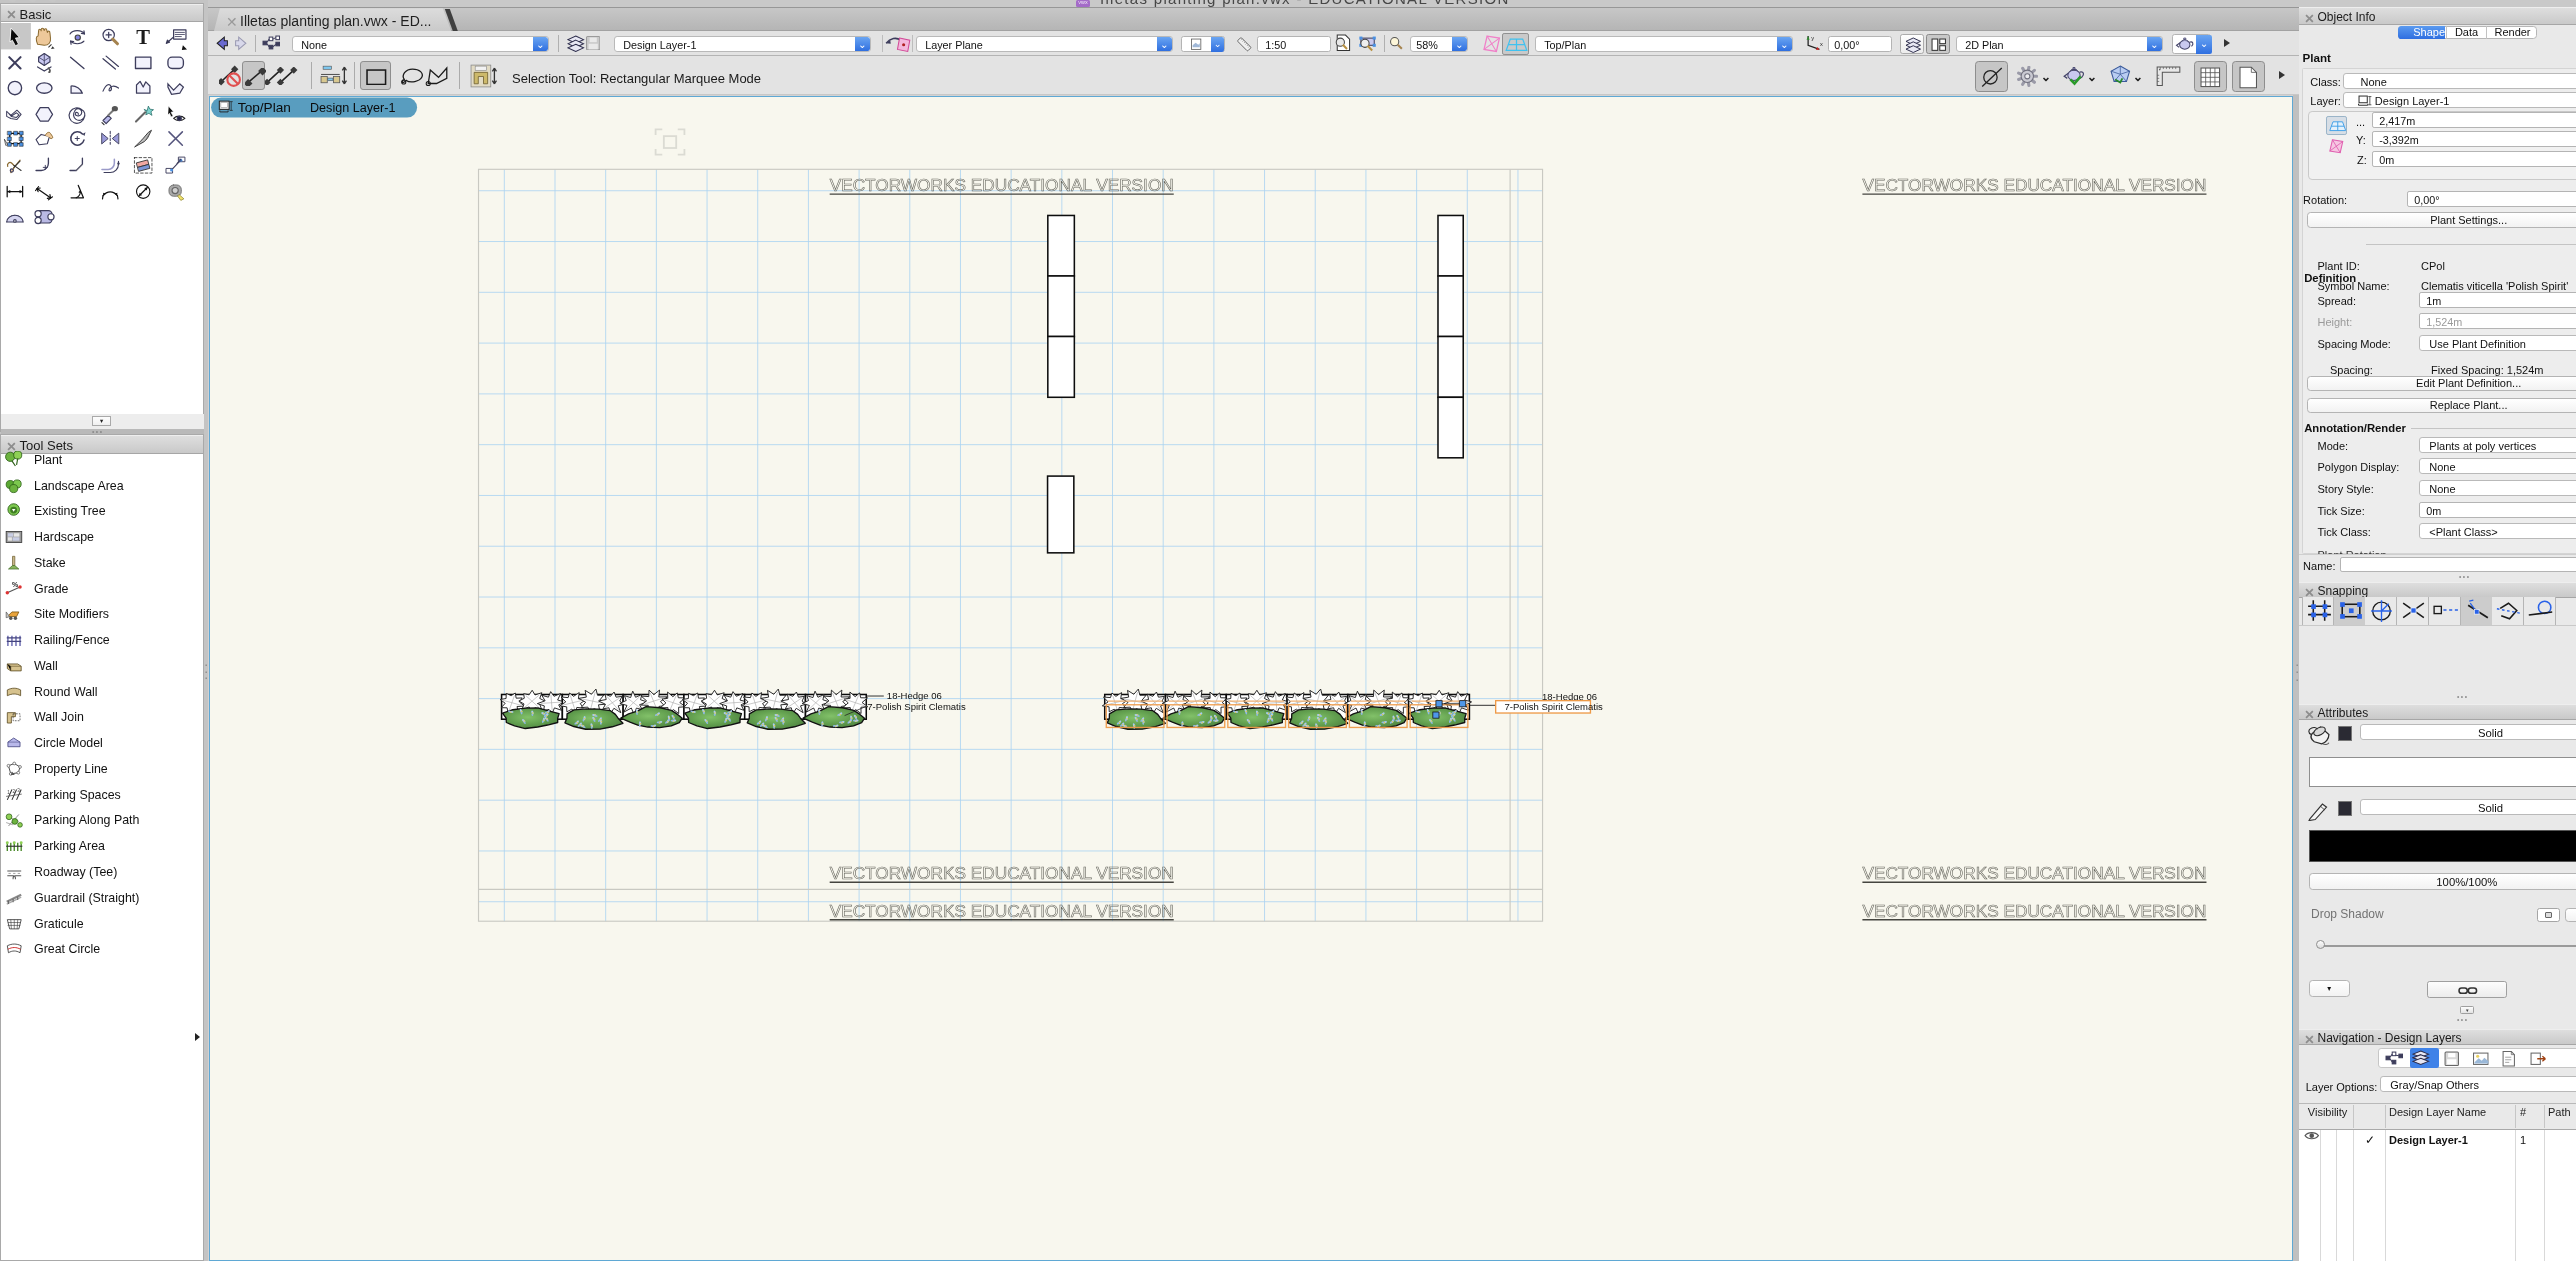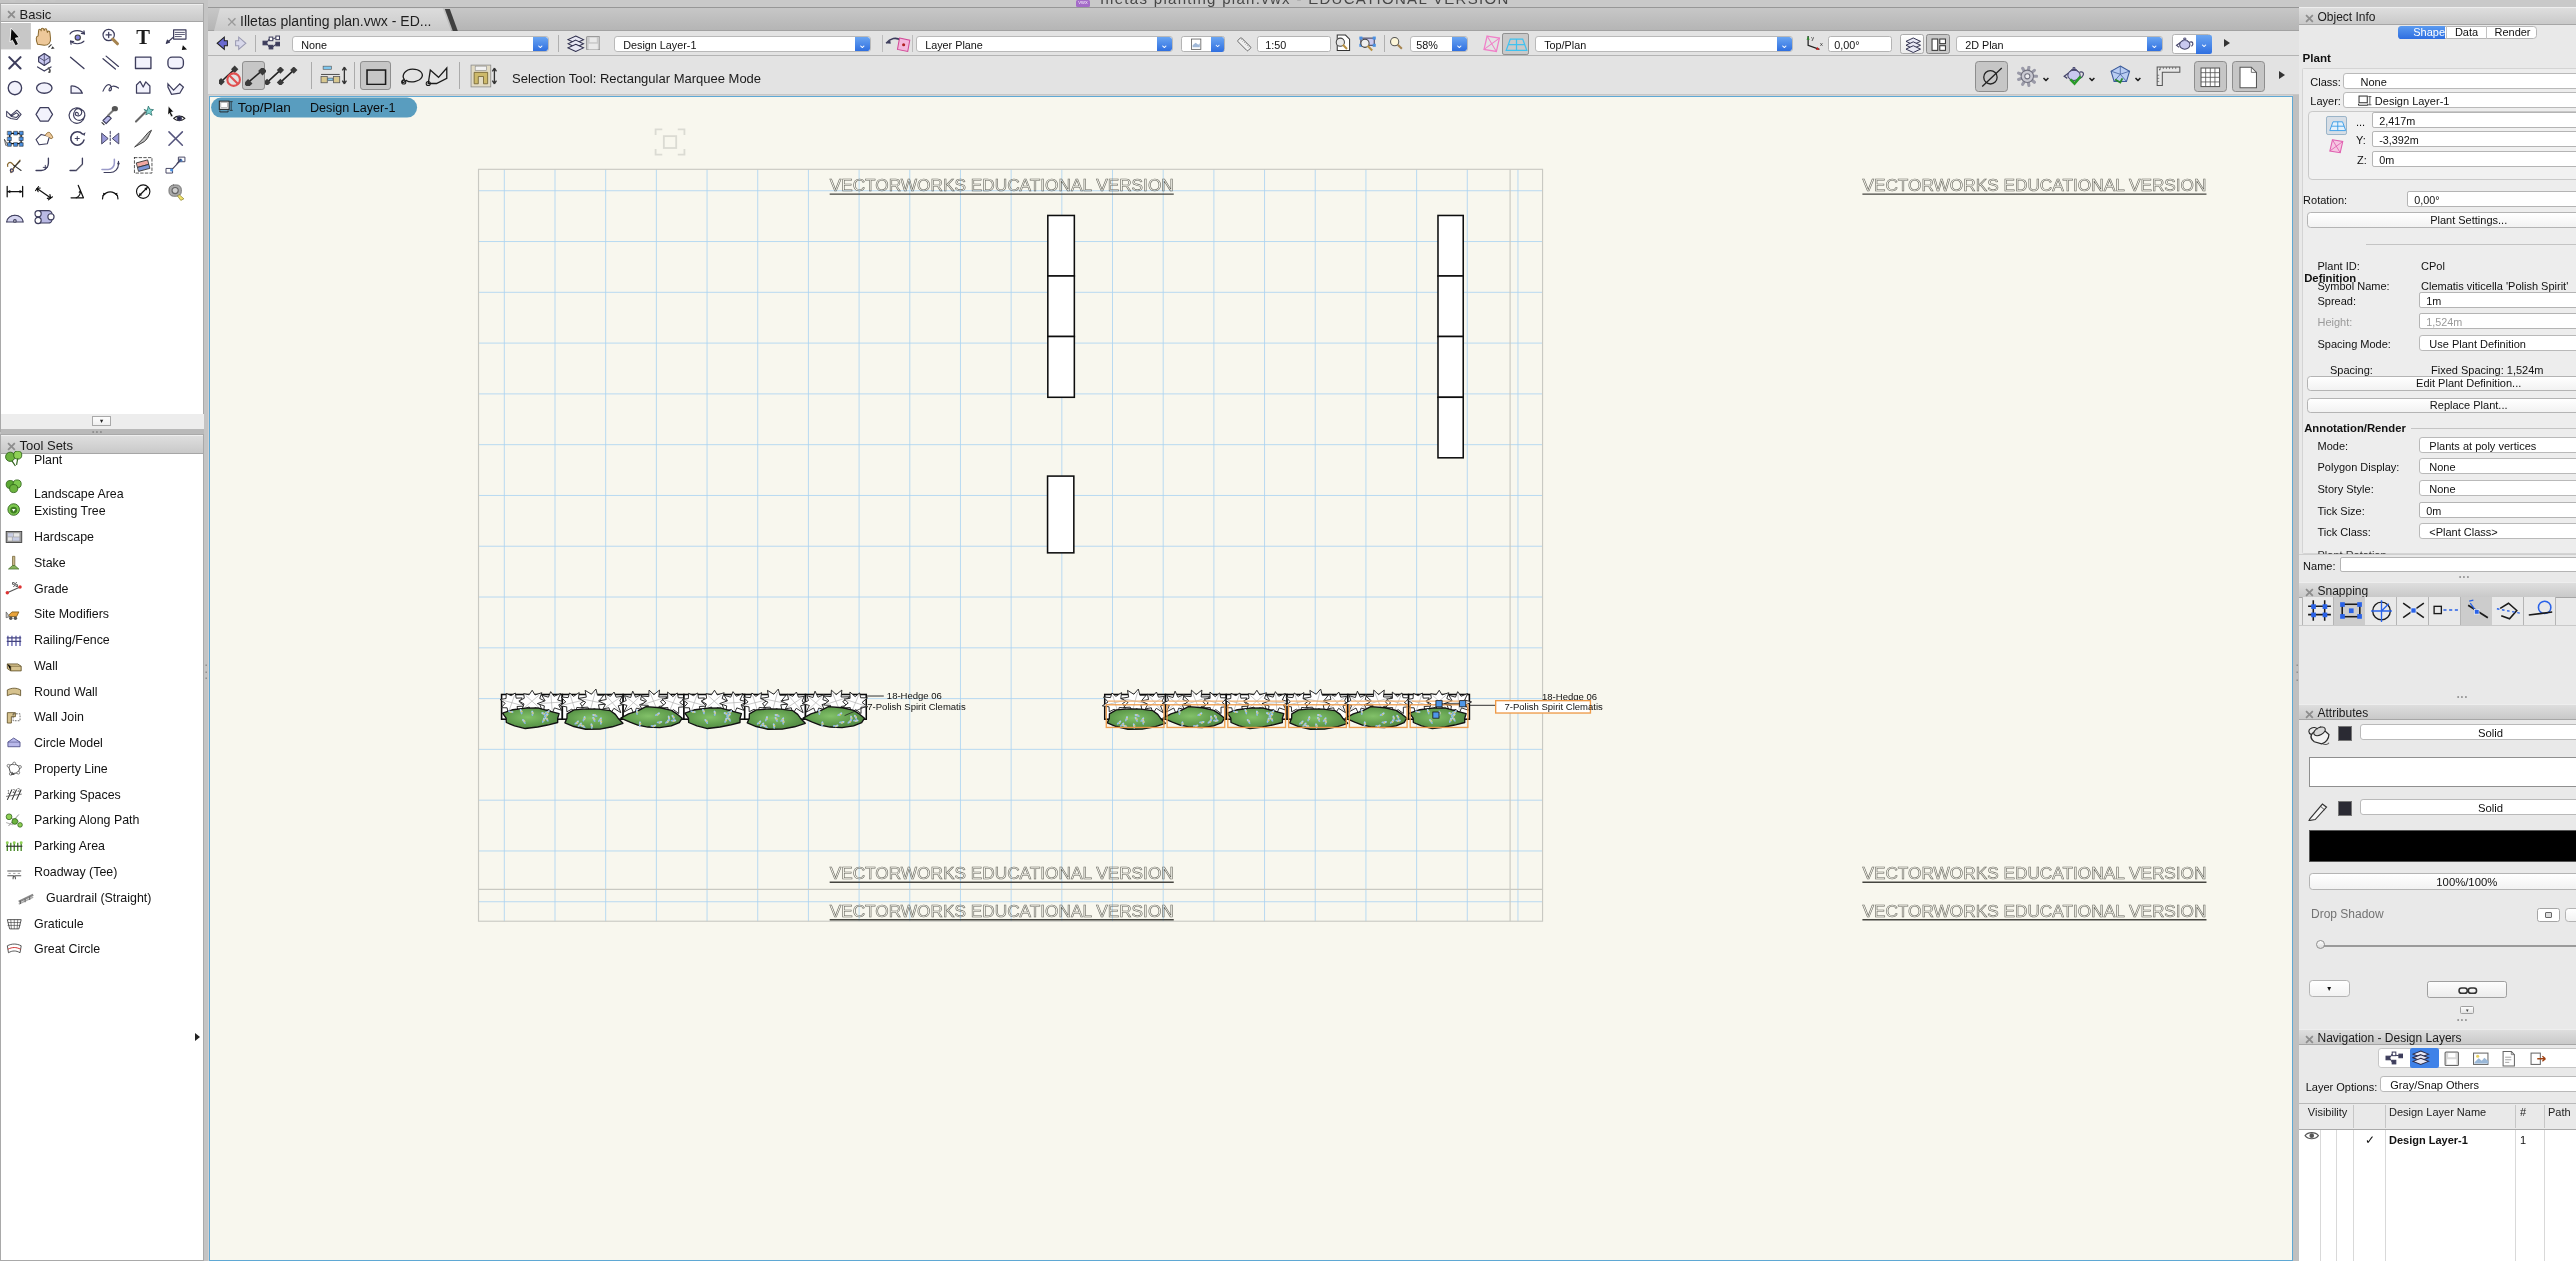--- a/index.html
+++ b/index.html
@@ -259,21 +259,21 @@
           <path d="M12,17 L18,26 M22,13 L20,24" stroke="#2d6018" stroke-width="2"></path>
         </svg>
         <div style="position:absolute;left:33px;top:5.7px;font-size:12.4px;color:#111;">Plant</div>
       </div>
       <div style="position:absolute;left:0;top:38px;width:203px;height:26px;">
         <svg style="position:absolute;left:3.6px;top:3.6px;" width="18.5" height="18.5" viewBox="0 0 32 32">
           <circle cx="9" cy="13" r="7" fill="#5aa832" stroke="#2d6018" stroke-width="1.4"></circle>
           <circle cx="21" cy="12" r="7" fill="#7cc84e" stroke="#2d6018" stroke-width="1.4"></circle>
           <circle cx="15" cy="20" r="7" fill="#6cb33f" stroke="#2d6018" stroke-width="1.4"></circle>
         </svg>
-        <div style="position:absolute;left:33px;top:5.7px;font-size:12.4px;color:#111;margin-top:8px;">Landscape Area</div>
+        <div style="position:absolute;left:33px;top:5.7px;font-size:12.4px;color:#111;">Landscape Area</div>
       </div>
       <div style="position:absolute;left:0;top:63px;width:203px;height:26px;">
         <svg style="position:absolute;left:3.6px;top:3.6px;" width="18.5" height="18.5" viewBox="0 0 32 32">
           <circle cx="15" cy="13" r="10" fill="#7cc84e" stroke="#2d6018" stroke-width="1.5"></circle>
           <circle cx="15" cy="14" r="6" fill="#3f7d23"></circle>
           <path d="M12,12 l6,0 l-3,5 z" fill="#fff"></path>
         </svg>
         <div style="position:absolute;left:33px;top:5.7px;font-size:12.4px;color:#111;">Existing Tree</div>
       </div>
       <div style="position:absolute;left:0;top:89px;width:203px;height:26px;">
@@ -390,21 +390,21 @@
         </svg>
         <div style="position:absolute;left:33px;top:5.7px;font-size:12.4px;color:#111;">Parking Area</div>
       </div>
       <div style="position:absolute;left:0;top:424px;width:203px;height:26px;">
         <svg style="position:absolute;left:3.6px;top:3.6px;" width="18.5" height="18.5" viewBox="0 0 32 32">
           <path d="M4,14 h24 M4,22 h10 a4,4 0 0 1 4,4 l0,2 M28,22 h-10 a4,4 0 0 0 -4,4 l0,2" stroke="#555" stroke-width="1.8" fill="none"></path>
           <path d="M6,18 h4 M14,18 h4 M22,18 h4" stroke="#999" stroke-width="1.6"></path>
         </svg>
         <div style="position:absolute;left:33px;top:5.7px;font-size:12.4px;color:#111;">Roadway (Tee)</div>
       </div>
-      <div style="position:absolute;left:12px;top:450px;width:179px;height:26px;">
+      <div style="position:absolute;left:0;top:450px;width:179px;height:26px;">
         <svg style="position:absolute;left:3.6px;top:3.6px;" width="18.5" height="18.5" viewBox="0 0 32 32">
           <path d="M3,22 L28,10" stroke="#888" stroke-width="4"></path>
           <path d="M3,26 L28,14" stroke="#aaa" stroke-width="2.5"></path>
           <path d="M6,20 V26 M14,17 V23 M22,13 V19" stroke="#666" stroke-width="1.8"></path>
         </svg>
         <div style="position:absolute;left:33px;top:5.7px;font-size:12.4px;color:#111;">Guardrail (Straight)</div>
       </div>
       <div style="position:absolute;left:0;top:476px;width:203px;height:26px;">
         <svg style="position:absolute;left:3.6px;top:3.6px;" width="18.5" height="18.5" viewBox="0 0 32 32">
           <path d="M4,8 L28,8 L24,24 L8,24 Z" fill="#fff" stroke="#333" stroke-width="1.4"></path>

